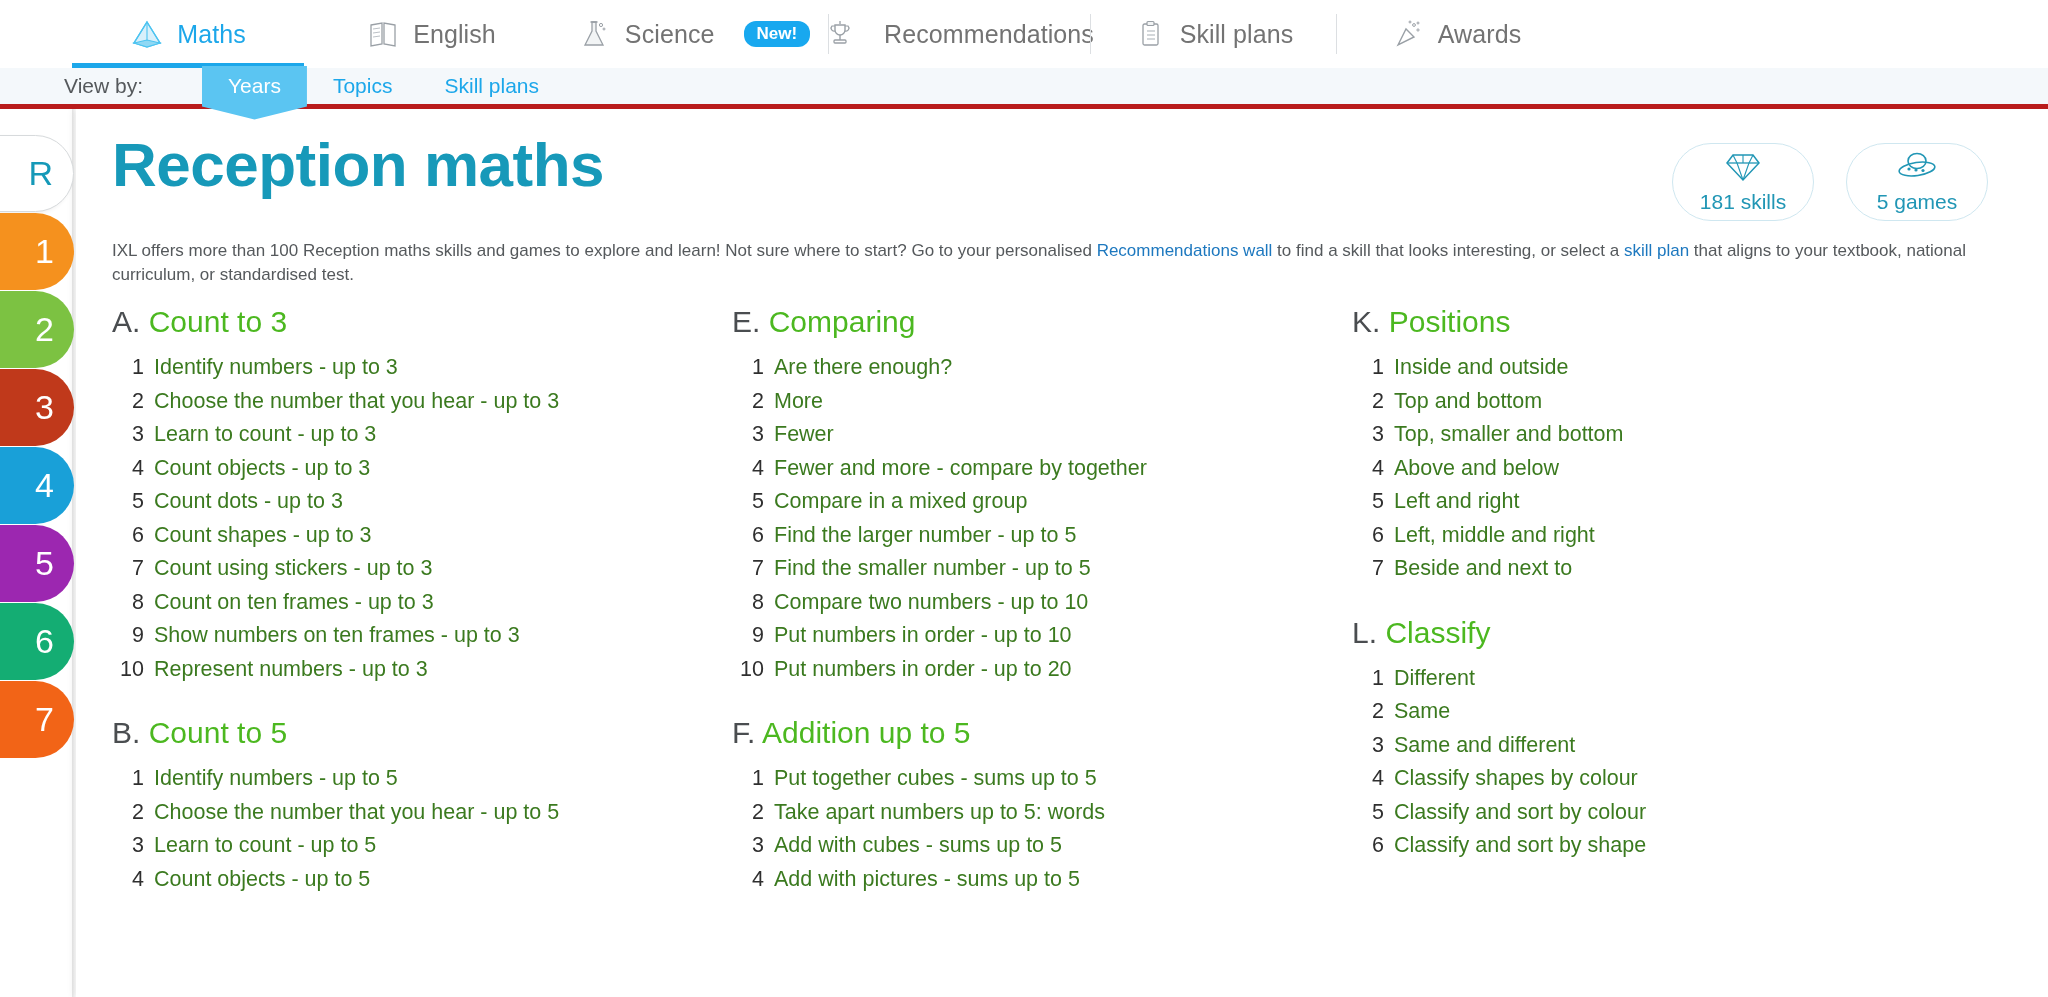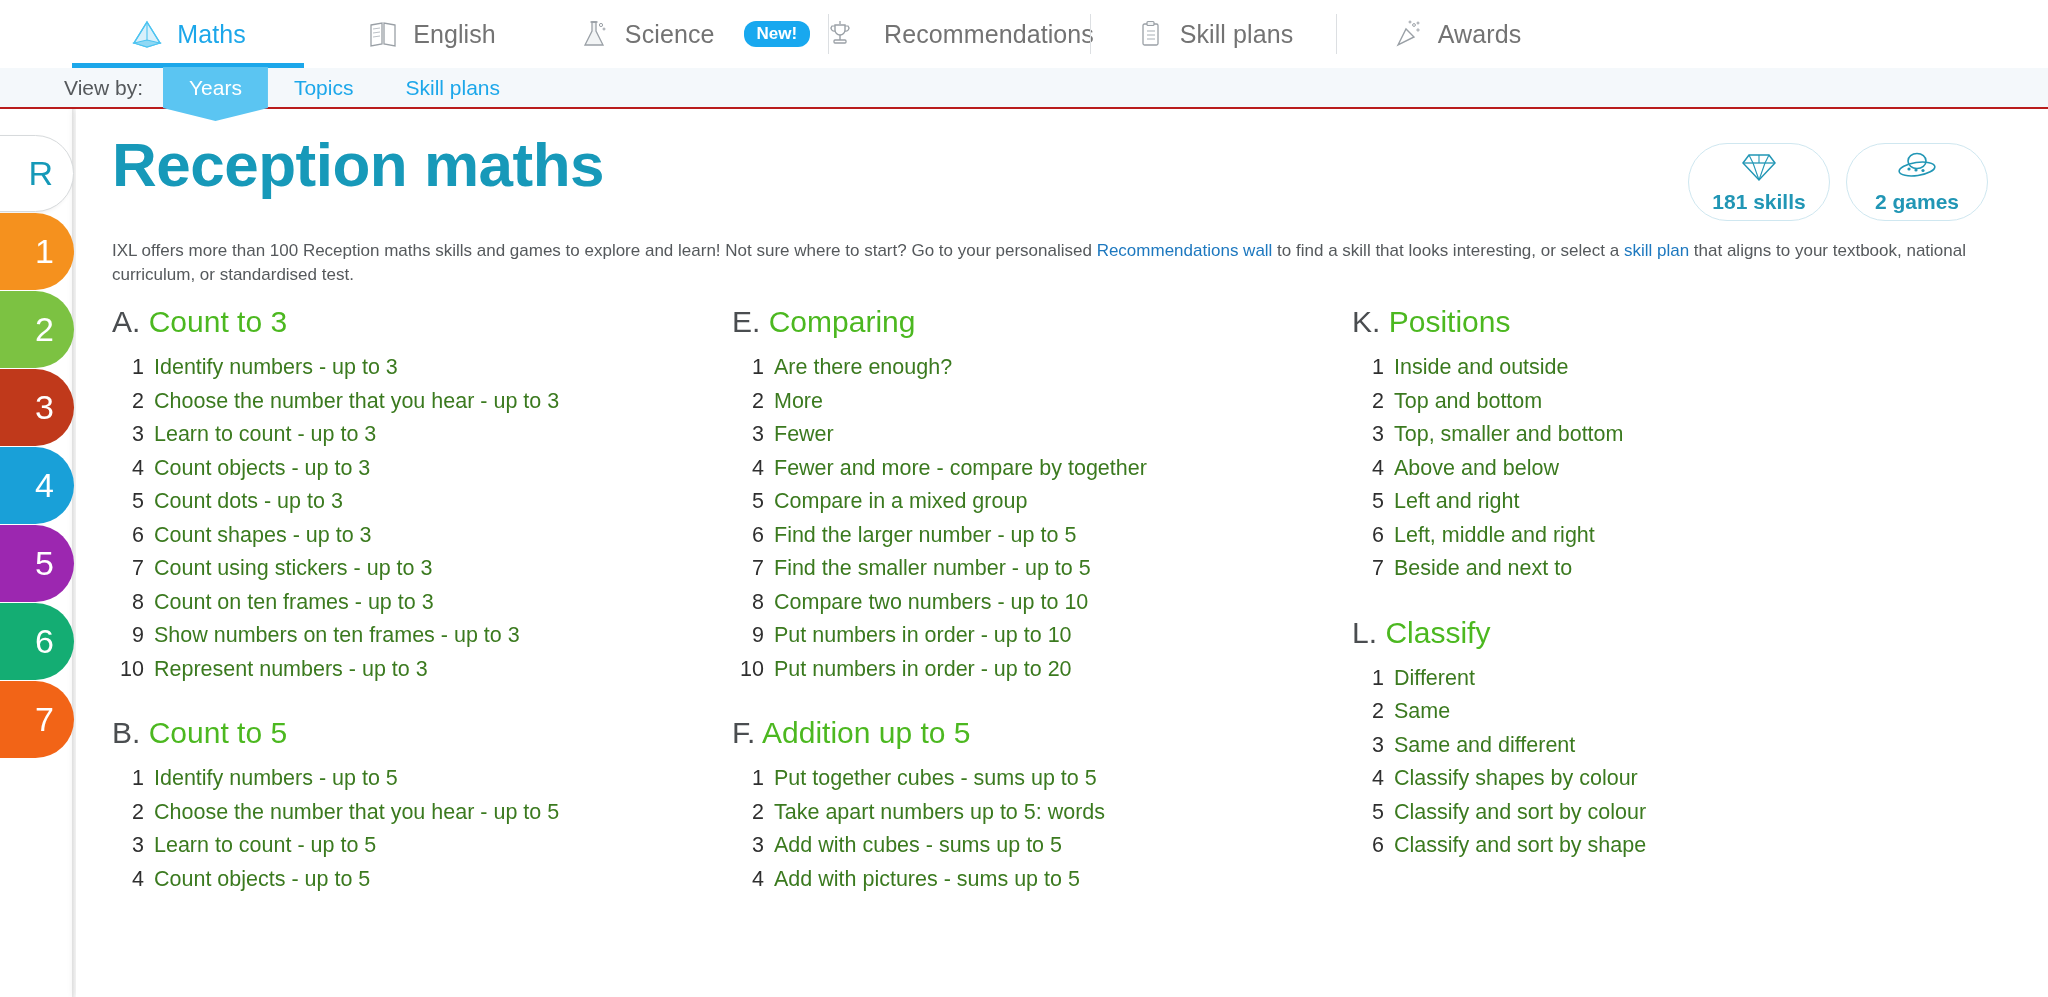--- a/index.html
+++ b/index.html
@@ -66,21 +66,21 @@
   .w-science{ width: 268px; }
   .w-recs   { width: 262px; gap: 28px; }
   .w-plans  { width: 246px; }
   .w-awards { width: 240px; }
 
   
   .viewbar {
     position: relative;
     height: 41px;
     background: #f4f8fb;
-    border-bottom: 2px solid #b91c1c;
+    border-bottom: 5px solid #b91c1c;
     display: flex;
     align-items: center;
     padding-left: 64px;
     z-index: 5;
   }
   .viewby-label {
     font-size: 21px;
     color: #55595c;
     margin-right: 20px;
   }
@@ -163,21 +163,21 @@
     display: flex;
     align-items: flex-start;
     justify-content: space-between;
   }
   .page-title {
     font-size: 62px;
     color: #1799b9;
     letter-spacing: -0.5px;
     line-height: 1.1;
   }
-  .badges { display: flex; gap: 16px; padding-top: 12px; font-weight: bold; }
+  .badges { display: flex; gap: 32px; padding-top: 12px; }
   .stat-badge {
     width: 142px;
     height: 78px;
     border: 1px solid #cfe7f0;
     border-radius: 39px;
     display: flex;
     flex-direction: column;
     align-items: center;
     justify-content: center;
     gap: 2px;
@@ -306,21 +306,21 @@
           <circle cx="18" cy="4" r="1" fill="none" stroke="#9aa0a6" stroke-width="1"></circle>
           <circle cx="26" cy="5" r="1" fill="none" stroke="#9aa0a6" stroke-width="1"></circle>
         </svg>
       </span>
       <span class="nav-label">Awards</span>
     </div>
   </div>
 
 <div class="viewbar">
   <span class="viewby-label">View by:</span>
-  <div id="view-tabs" style="display:flex;align-items:flex-start;height:41px;">
+  <div id="view-tabs" style="display:flex;align-items:flex-start;height:41px;margin-left:39px;">
       <div class="view-tab active">
         <span class="tab-bg"></span>
         <span class="tab-label">Years</span>
       </div>
       <div class="view-tab">
         <span class="tab-label">Topics</span>
       </div>
       <div class="view-tab">
         <span class="tab-label">Skill plans</span>
       </div>
@@ -375,21 +375,21 @@
             <span class="stat-label">181 skills</span>
           </div>
           <div class="stat-badge">
             <span><svg width="44" height="34" viewBox="0 0 44 34">
                 <ellipse cx="22" cy="11" rx="9" ry="7.5" fill="none" stroke="#2196b5" stroke-width="1.6"></ellipse>
                 <ellipse cx="22" cy="19" rx="18" ry="6.5" fill="none" stroke="#2196b5" stroke-width="1.6" transform="rotate(-8 22 19)"></ellipse>
                 <circle cx="14" cy="19" r="1.6" fill="#2196b5"></circle>
                 <circle cx="21" cy="20" r="1.6" fill="#2196b5"></circle>
                 <circle cx="28" cy="20.5" r="1.6" fill="#2196b5"></circle>
               </svg></span>
-            <span class="stat-label">2 games</span>
+            <span class="stat-label">5 games</span>
           </div>
         </div>
     </div>
 
     <p class="intro">
       <span>IXL offers more than 100 Reception maths skills and games to explore and learn! Not sure where to start? Go to your personalised </span><a>Recommendations wall</a><span> to find a skill that looks interesting, or select a </span><a>skill plan</a><span> that aligns to your textbook, national curriculum, or standardised test.</span>
     </p>
 
     <div class="columns" id="skill-columns">
         <div class="col">

